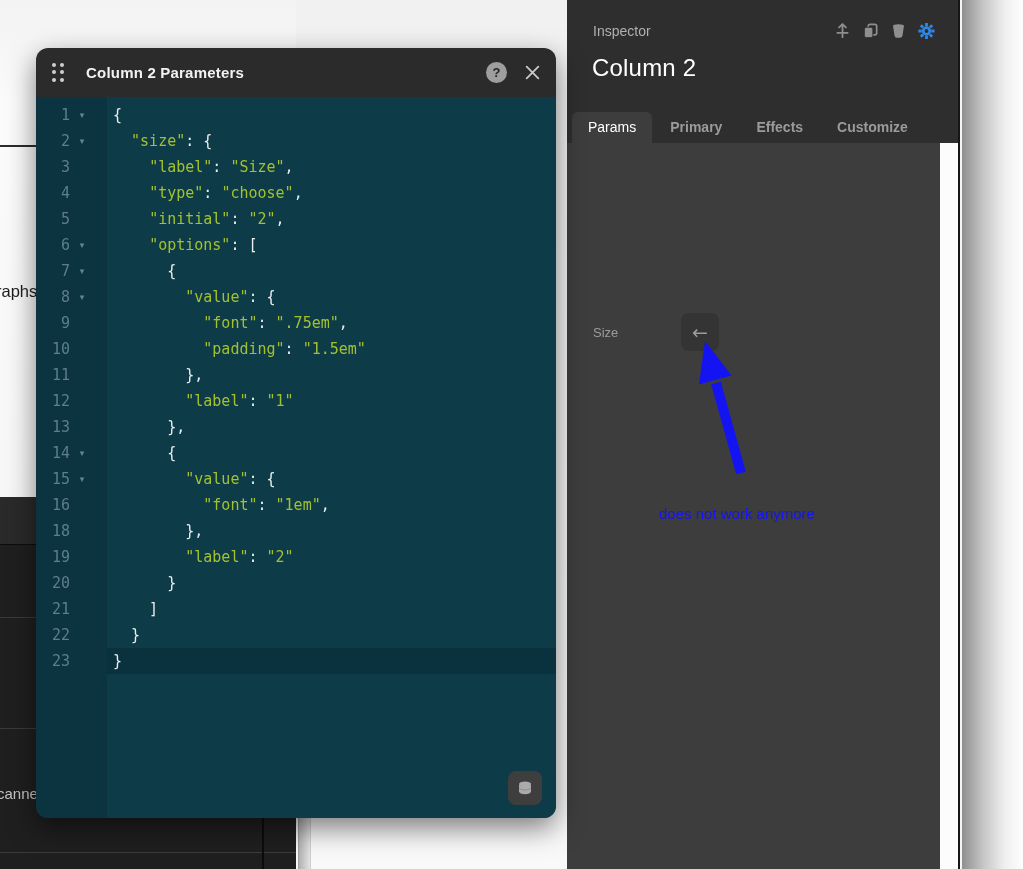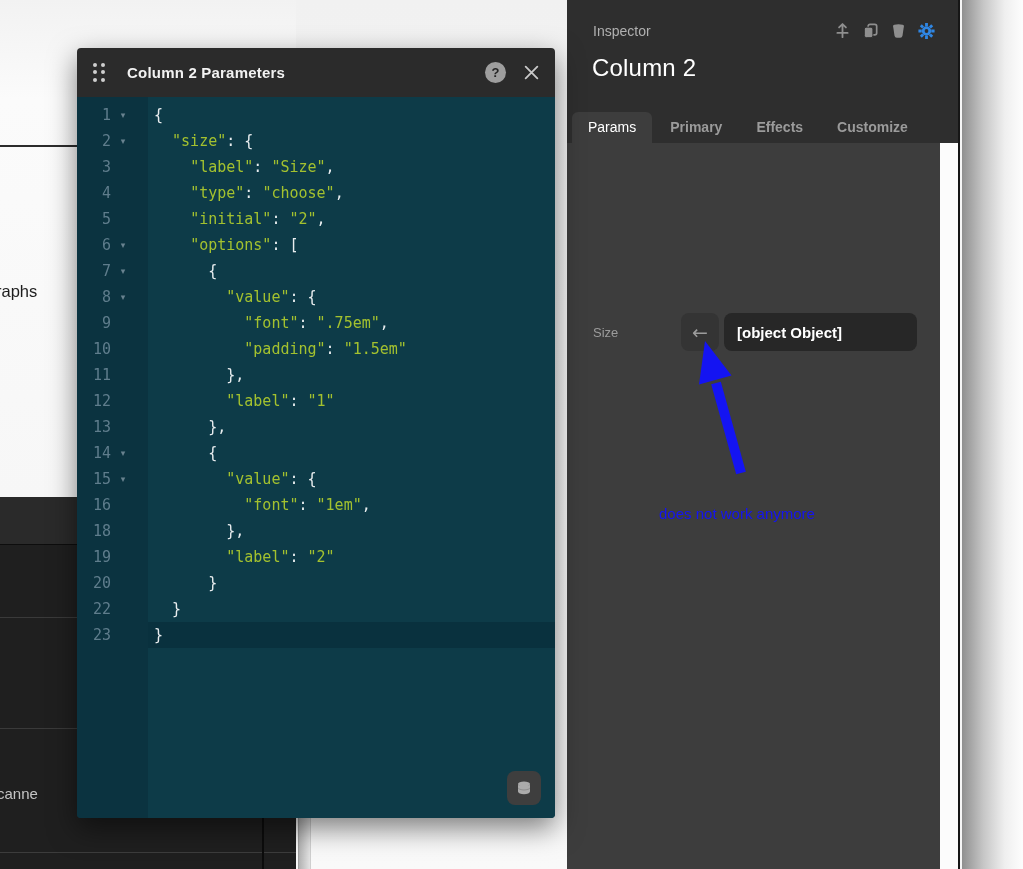--- a/index.html
+++ b/index.html
@@ -22,22 +22,22 @@
   .bg-mid { position:absolute; left:296px; top:0; width:271px; height:869px;
             background:linear-gradient(180deg,#f1f1f1,#f9f9f9); z-index:1; }
   .bg-mid .scrollstrip { position:absolute; left:2px; top:810px; bottom:0; width:13px;
             background:linear-gradient(90deg,#b2b2b2,#e3e3e3); border-left:1px solid #9f9f9f; border-right:1px solid #cfcfcf; }
 
   
   .right-shadow { position:absolute; left:962px; top:0; width:61px; height:869px; z-index:2;
             background:linear-gradient(90deg,#8f8f8f 0%, #c6c6c6 35%, #efefef 70%, #fdfdfd 100%); }
 
   
-  .dialog { position:absolute; left:36px; top:48px; width:478px; height:770px; z-index:3;
-            border-radius:4px; overflow:hidden; box-shadow:0 10px 28px rgba(0,0,0,.5);margin-left:41px; }
+  .dialog { position:absolute; left:36px; top:48px; width:520px; height:770px; z-index:3;
+            border-radius:12px; overflow:hidden; box-shadow:0 10px 28px rgba(0,0,0,.5); }
   .dialog-header { height:49px; background:#2b2b2b; display:flex; align-items:center; padding:0 14px 0 16px; }
   .drag-handle { width:18px; height:20px; display:grid; grid-template-columns:4px 4px; grid-auto-rows:4px;
                  gap:3.5px; margin-right:16px; cursor:grab; }
   .drag-handle i { width:4px; height:4px; border-radius:50%; background:#cfcfcf; }
   .dialog-title { color:#f2f2f2; font-size:15px; font-weight:700; letter-spacing:.2px; flex:1; }
   .help-btn { width:21px; height:21px; border-radius:50%; background:#9e9e9e; color:#242424;
               font-size:13px; font-weight:700; display:flex; align-items:center; justify-content:center; margin-right:15px; }
   .close-btn { width:20px; height:20px; display:flex; align-items:center; justify-content:center; }
 
   .dialog-body { height:721px; display:flex; flex-direction:column; background:#0d3b48; position:relative; }
@@ -255,20 +255,27 @@
           </div>
           <div class="code-row">
             <div class="gutter-cell">
               <span class="line-num">20</span>
               <span class="fold"></span>
             </div>
             <div class="code-cell"><span class="tok-punc">      }</span></div>
           </div>
           <div class="code-row">
             <div class="gutter-cell">
+              <span class="line-num">21</span>
+              <span class="fold"></span>
+            </div>
+            <div class="code-cell"><span class="tok-punc">    ]</span></div>
+          </div>
+          <div class="code-row">
+            <div class="gutter-cell">
               <span class="line-num">22</span>
               <span class="fold"></span>
             </div>
             <div class="code-cell"><span class="tok-punc">  }</span></div>
           </div>
           <div class="code-row active">
             <div class="gutter-cell">
               <span class="line-num">23</span>
               <span class="fold"></span>
             </div>
@@ -326,23 +333,20 @@
         <div class="tab">Primary</div>
         <div class="tab">Effects</div>
         <div class="tab">Customize</div>
       </div>
 
     <div class="insp-content">
       <div class="size-label">Size</div>
       <div class="back-btn">
         <span>←</span>
       </div>
-      <div class="value-field">
-        <span>[object Object]</span>
-      </div>
       <svg class="anno-arrow" width="80" height="150" viewBox="0 0 80 150">
         <line x1="54" y1="140" x2="29" y2="50" stroke="#1414f2" stroke-width="10"></line>
         <polygon points="18,8 44.5,42.5 12,51.5" fill="#1414f2"></polygon>
       </svg>
       <div class="anno-text">does not work anymore</div>
     </div>
     <div class="insp-scroll"></div>
   </div>
 
 </div>

